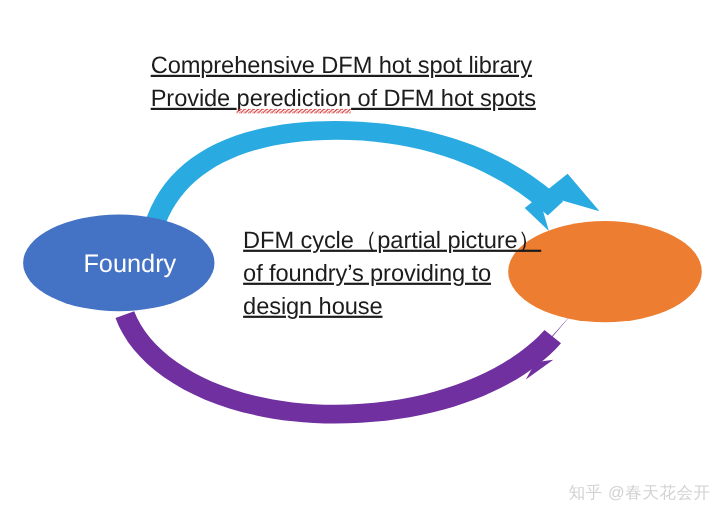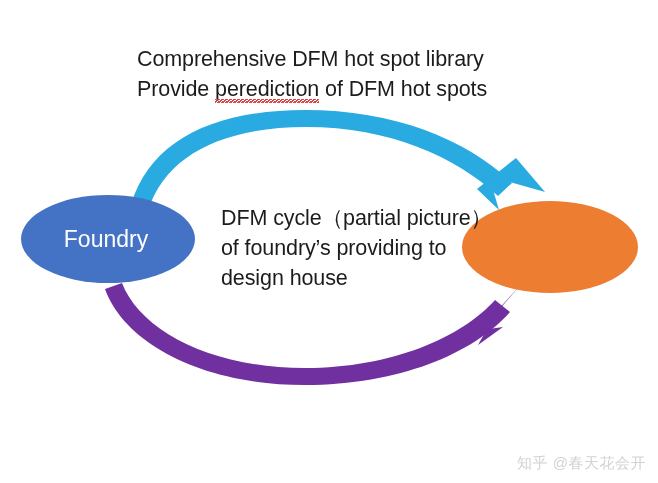--- a/index.html
+++ b/index.html
@@ -33,20 +33,21 @@
   }
 
   
   .text-block {
     position: absolute;
     font-size: 21.5px;
     line-height: 30px;
     color: #1c1c1c;
     white-space: pre;
     letter-spacing: -0.1px;
+    text-decoration: underline;
   }
 
   #top-caption {
     left: 137px;
     top: 44px;
   }
 
   #center-caption {
     left: 205px;
     top: 203px;
@@ -89,34 +90,35 @@
     line-height: 31px;
     white-space: pre-line;
     pointer-events: none;
   }
 
   #foundry-label {
     left: 22px;
     top: 224px;
     width: 168px;
     color: #ffffff;
+    padding-left: 12px;
   }
 
   #design-house-label {
     left: 465px;
     top: 215px;
     width: 172px;
     color: #fdf3e3;
   }
 
   
   #watermark {
     position: absolute;
     right: 12px;
-    bottom: 10px;
+    bottom: 25px;
     font-size: 15px;
     color: #d2d2d2;
     letter-spacing: 0.5px;
     white-space: pre;
     margin-left: 31px;
   }
 </style>
 </head>
 <body>
 

